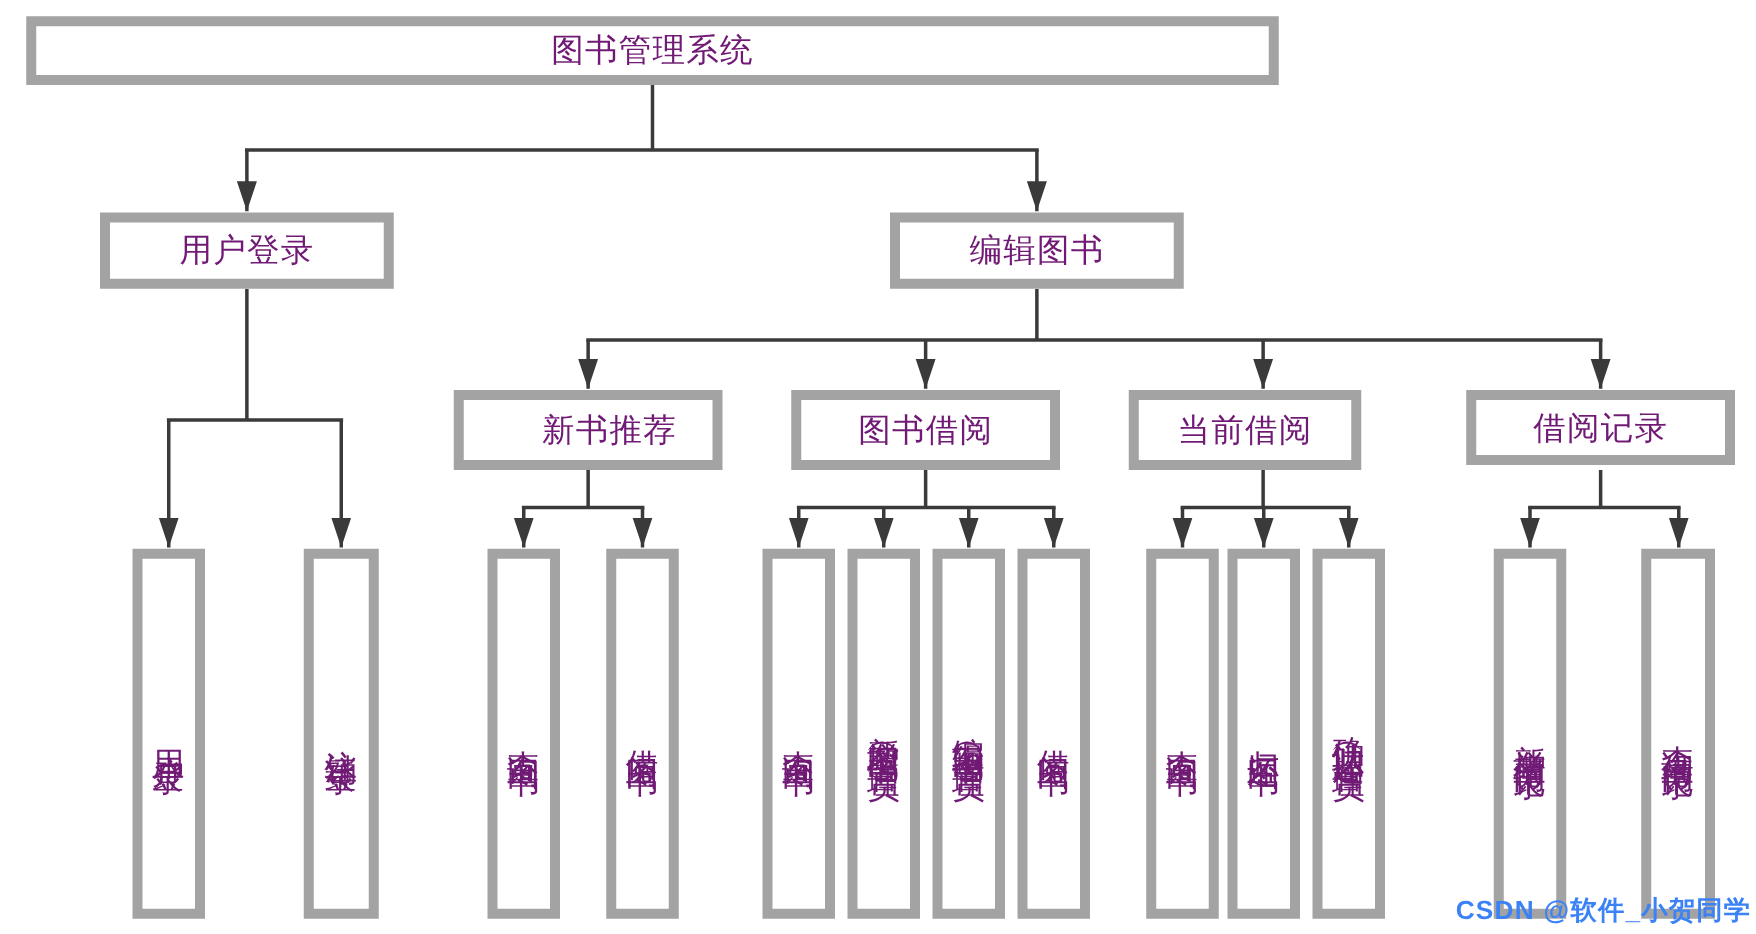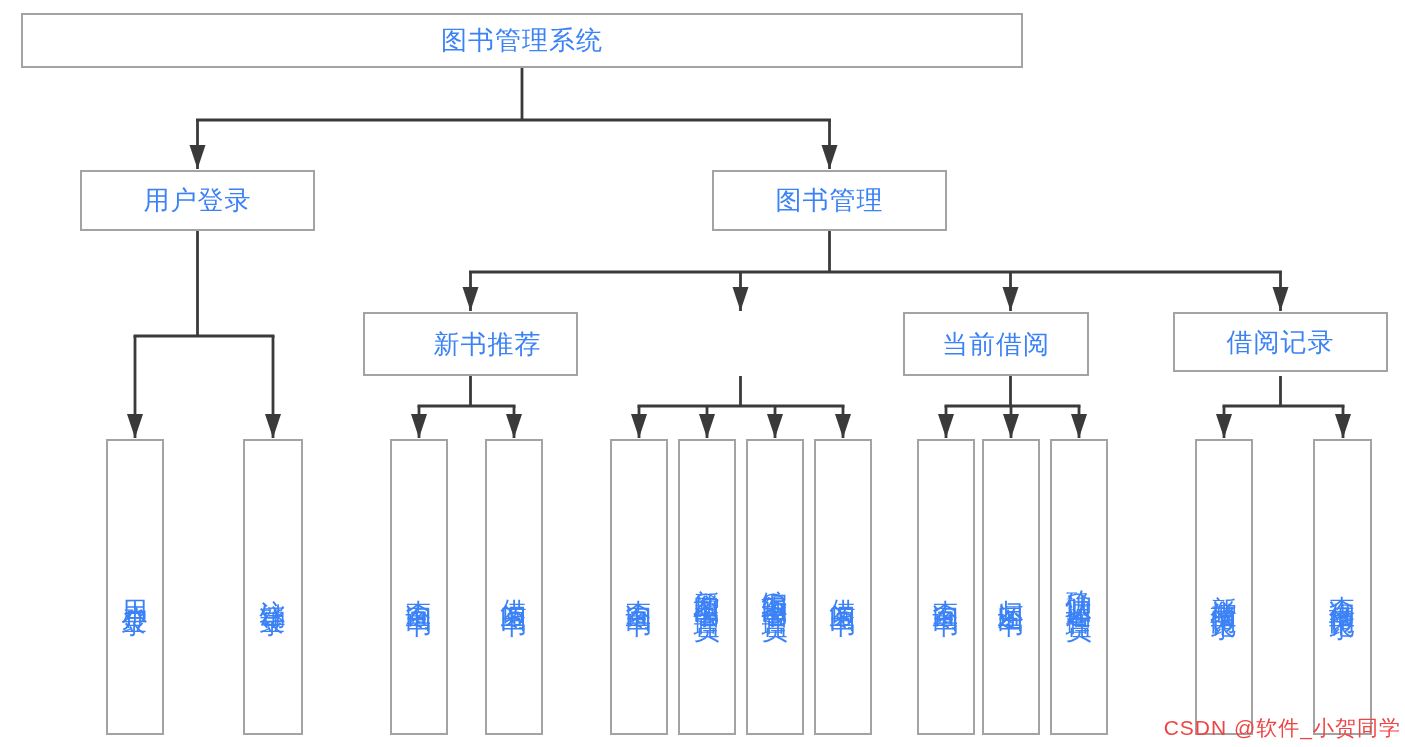--- a/index.html
+++ b/index.html
@@ -9,47 +9,48 @@
     height: 747px;
     background: #ffffff;
     font-family: "Liberation Sans", sans-serif;
     overflow: hidden;
   }
   #wires { position: absolute; left: 0; top: 0; }
   .box {
     position: absolute;
     box-sizing: border-box;
     background: #ffffff;
-    border: 2px solid #a3a3a3;
+    border: 8px solid #a3a3a3;
     display: flex;
     align-items: center;
     justify-content: center;
     font-size: 26px;
-    color: #3b82f6;
+    color: #701a75;
     letter-spacing: 1px;
     white-space: nowrap;
     z-index: 2;
   }
   .vbox {
     writing-mode: vertical-rl;
     text-orientation: mixed;
     letter-spacing: 4px;
     white-space: normal;
     line-height: 1;
     font-size: 26px;
   }
   .watermark {
     position: absolute;
     right: 4px;
     bottom: 5px;
     font-size: 21px;
-    color: #ef4444;
+    color: #3b82f6;
     letter-spacing: 1px;
     z-index: 5;
     white-space: nowrap;
+    font-weight: bold;
   }
 </style>
 </head>
 <body>
 
 <div id="canvas">
 
   <svg id="wires" width="1405" height="747" viewBox="0 0 1405 747">
     <defs>
       <marker id="arrow" markerUnits="userSpaceOnUse" markerWidth="26" markerHeight="18" viewBox="0 0 26 18" refX="24" refY="9" orient="auto">
@@ -111,23 +112,24 @@
         <line x1="1222.5" y1="406" x2="1344.5" y2="406"></line>
         <line x1="1224" y1="406" x2="1224" y2="438" marker-end="url(#arrow)"></line>
         <line x1="1343" y1="406" x2="1343" y2="438" marker-end="url(#arrow)"></line>
       </g>
     </g>
   </svg>
 
   <div class="box" style="left:21px; top:13px; width:1002px; height:55px;">图书管理系统</div>
 
   <div class="box" style="left:80px; top:170px; width:235px; height:61px;">用户登录</div>
-  <div class="box" style="left:712px; top:170px; width:235px; height:61px;">图书管理</div>
+  <div class="box" style="left:712px; top:170px; width:235px; height:61px;">编辑图书</div>
 
   <div class="box" style="left:363px; top:312px; width:215px; height:64px;padding-left:34px;">新书推荐</div>
+  <div class="box" style="left:633px; top:312px; width:215px; height:64px;">图书借阅</div>
   <div class="box" style="left:903px; top:312px; width:186px; height:64px;">当前借阅</div>
   <div class="box" style="left:1173px; top:312px; width:215px; height:60px;">借阅记录</div>
 
   <div class="box vbox" style="left:106px; top:439px; width:58px; height:296px;">用户登录</div>
   <div class="box vbox" style="left:243px; top:439px; width:60px; height:296px;">注销登录</div>
 
   <div class="box vbox" style="left:390px; top:439px; width:58px; height:296px;">查询图书</div>
   <div class="box vbox" style="left:485px; top:439px; width:58px; height:296px;">借阅图书</div>
 
   <div class="box vbox" style="left:610px; top:439px; width:58px; height:296px;">查询图书</div>

